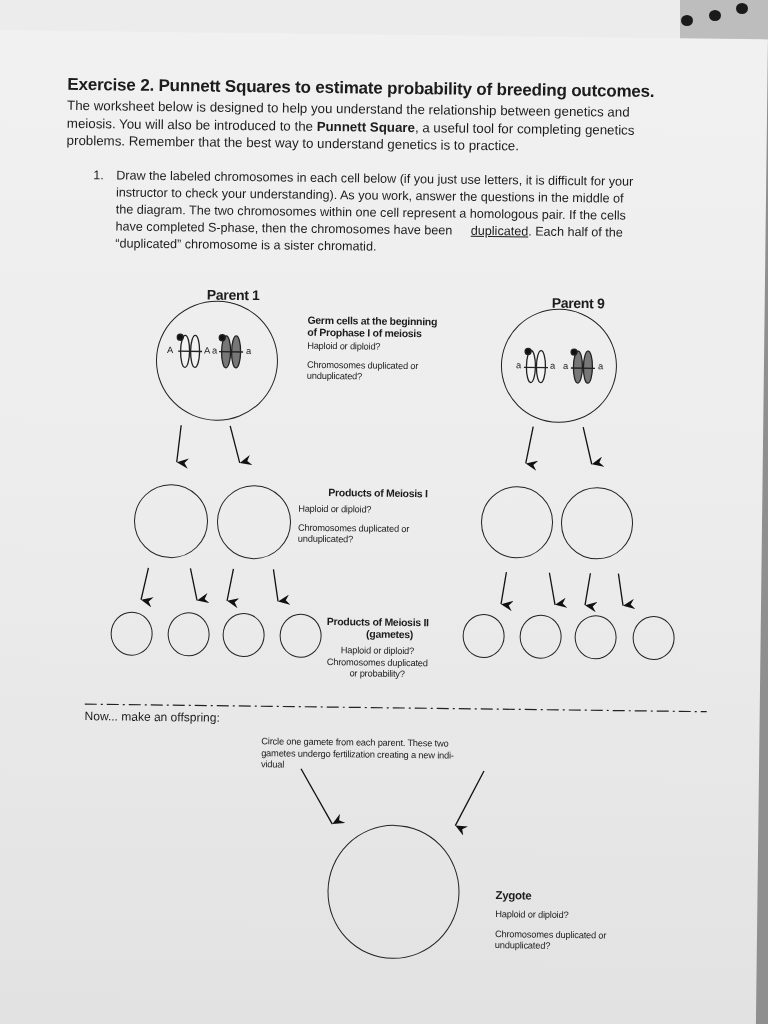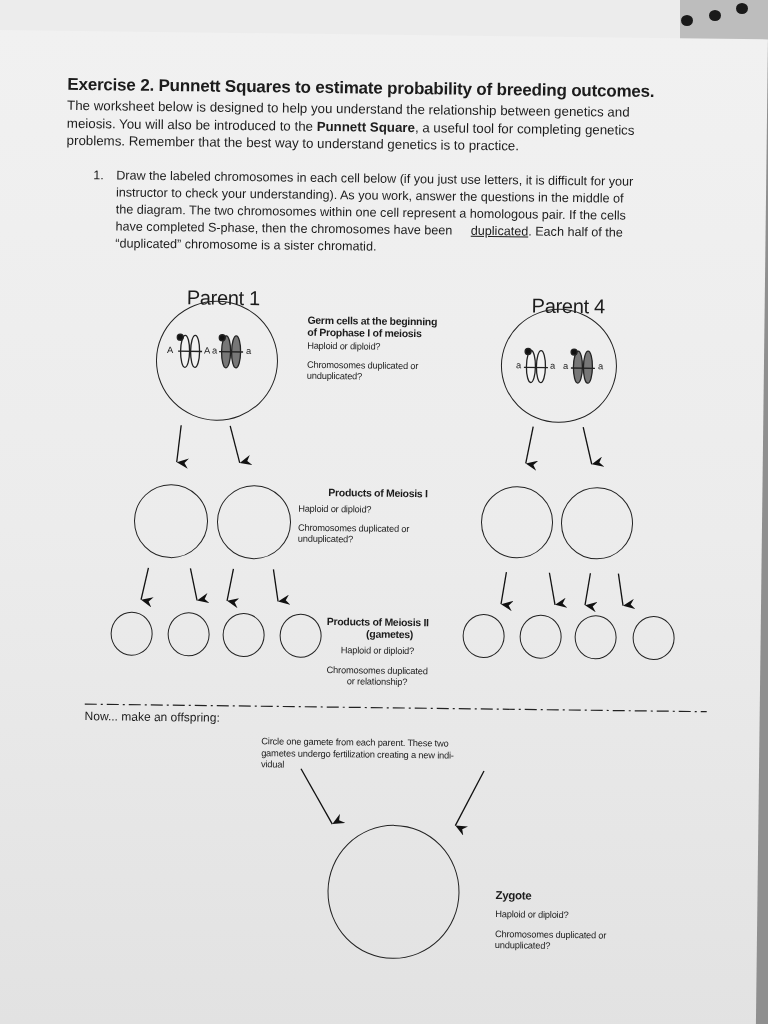--- a/index.html
+++ b/index.html
@@ -14,21 +14,21 @@
   .dot { position: absolute; width: 12px; height: 11px; border-radius: 50%; background: #1a1a1a; }
   .page {
     position: absolute; left: 0; top: 30px; width: 768px; height: 994px;
     background: linear-gradient(180deg, #f1f1f1 0%, #ececec 50%, #e2e2e2 100%);
     transform: rotate(0.7deg); transform-origin: 0 0;
   }
   .abs { position: absolute; }
   .h1 { font-weight: bold; font-size: 17px; letter-spacing: -0.2px; }
   .p { font-size: 13.3px; line-height: 17.5px; }
   .q { font-size: 12.6px; line-height: 17px; }
-  .lbl { font-weight: normal; font-size: 20px; letter-spacing: -0.3px; }
+  .lbl { font-weight: bold; font-size: 14px; letter-spacing: -0.3px; margin-left: 20px; }
   .sm { font-size: 9.3px; line-height: 11.5px; letter-spacing: -0.2px; }
   .smb { font-size: 10.5px; font-weight: bold; letter-spacing: -0.3px; line-height: 12px; }
   .cell { position: absolute; border: 1.5px solid #222; border-radius: 50%; box-sizing: border-box; }
   svg { position: absolute; left: 0; top: 0; overflow: visible; }
   u { text-decoration: underline; margin-left: 15px; }
 </style>
 </head>
 <body>
 
 <div class="backdrop-top"></div>
@@ -49,21 +49,21 @@
   <div class="abs q" style="left:95px;top:136px;">1.</div>
   <div class="abs q" style="left:118px;top:136px;width:580px;">
     <div>Draw the labeled chromosomes in each cell below (if you just use letters, it is difficult for your</div>
     <div>instructor to check your understanding).  As you work, answer the questions in the middle of</div>
     <div>the diagram.  The two chromosomes within one cell represent a homologous pair. If the cells</div>
     <div><span>have completed S-phase, then the chromosomes have been </span><u>duplicated</u><span>.  Each half of the</span></div>
     <div>“duplicated” chromosome is a sister chromatid.</div>
   </div>
 
   <div class="abs lbl" style="left:190px;top:254px;">Parent 1</div>
-  <div class="abs lbl" style="left:535px;top:258px;">Parent 4</div>
+  <div class="abs lbl" style="left:535px;top:258px;">Parent 9</div>
 
   <div class="cell" style="left:160px;top:268px;width:122px;height:120px;"></div>
   <div class="cell" style="left:505px;top:272px;width:116px;height:114px;"></div>
 
   <svg width="768" height="1000">
     <g stroke="#222" stroke-width="1.3" fill="#f3f3f3">
       <ellipse cx="189" cy="319" rx="4.5" ry="16"></ellipse>
       <ellipse cx="199" cy="319" rx="4.5" ry="16"></ellipse>
       <line x1="182" y1="319" x2="206" y2="319"></line>
       <circle cx="184" cy="305" r="3" fill="#111"></circle>
@@ -150,22 +150,22 @@
   <div class="cell" style="left:287px;top:580px;width:42px;height:44px;"></div>
   <div class="cell" style="left:470px;top:578px;width:42px;height:44px;"></div>
   <div class="cell" style="left:527px;top:578px;width:42px;height:44px;"></div>
   <div class="cell" style="left:582px;top:578px;width:42px;height:44px;"></div>
   <div class="cell" style="left:640px;top:578px;width:42px;height:44px;"></div>
 
   <div class="abs" style="left:334px;top:581px;text-align:center;">
     <div class="smb">Products of Meiosis II</div>
     <div class="smb" style="margin-left:24px;">(gametes)</div>
     <div class="sm" style="margin-top:6px;">Haploid or diploid?</div>
-    <div class="sm" style="margin-top:8px;">Chromosomes duplicated</div>
-    <div class="sm">or relationship?</div>
+    <div class="sm" style="">Chromosomes duplicated</div>
+    <div class="sm">or probability?</div>
   </div>
 
   <div class="abs p" style="left:93px;top:677px;font-size:12px;">Now... make an offspring:</div>
 
   <div class="abs sm" style="left:270px;top:703px;width:280px;">
     <div>Circle one gamete from each parent. These two</div>
     <div>gametes undergo fertilization creating a new indi-</div>
     <div>vidual</div>
   </div>
 

